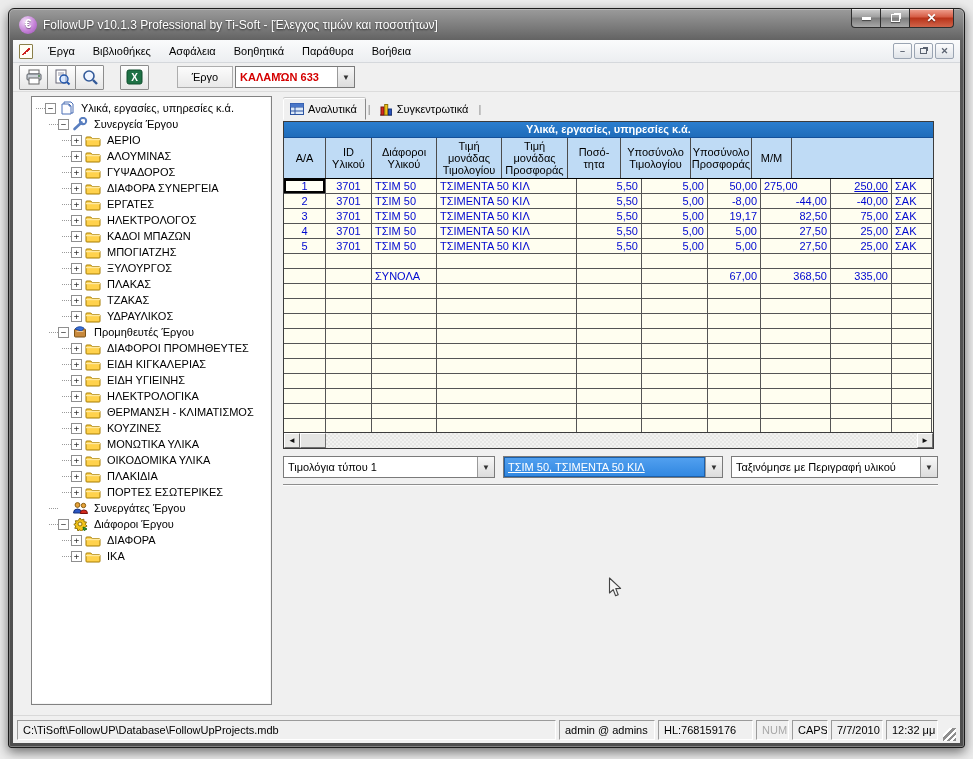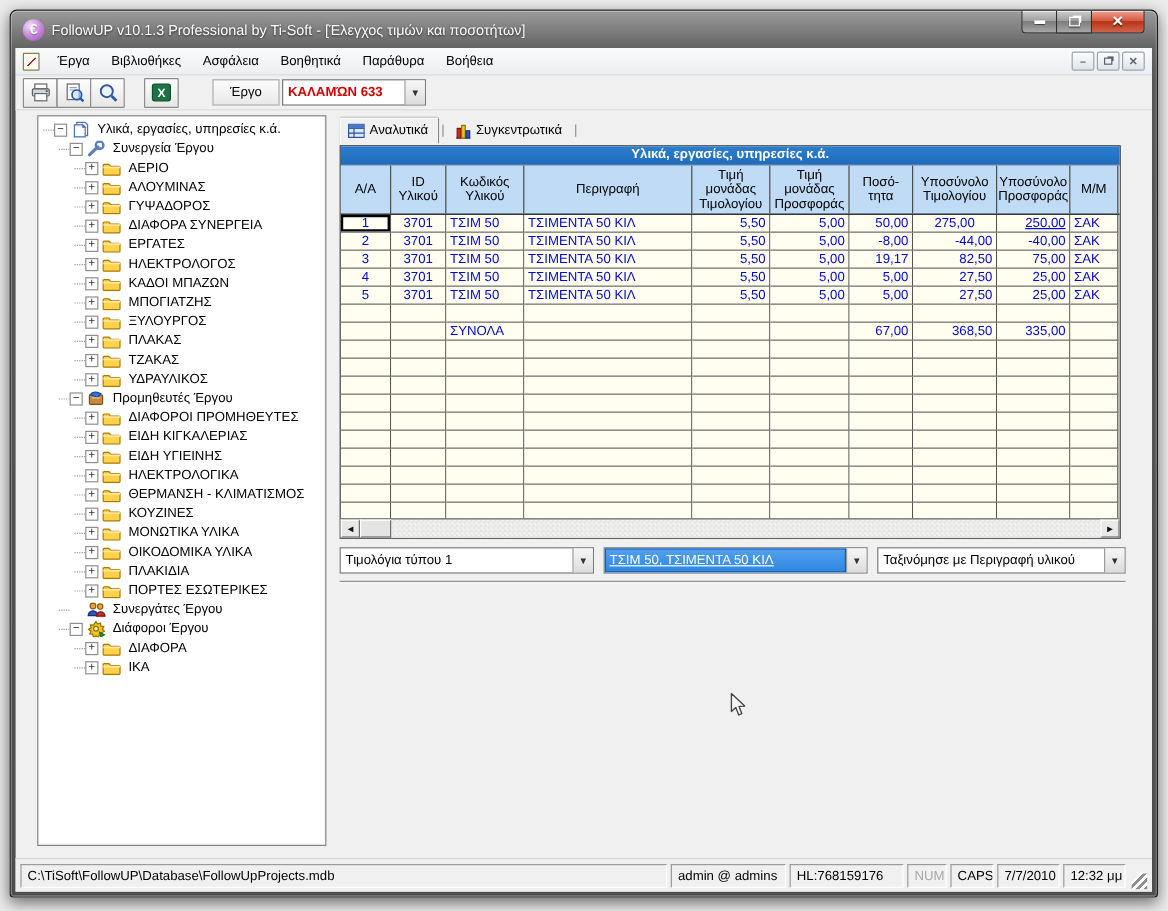--- a/index.html
+++ b/index.html
@@ -674,23 +674,22 @@
       </div>
       <span class="tab-sep">|</span>
     </div>
 
     <div class="grid">
       <div class="grid-title">Υλικά, εργασίες, υπηρεσίες κ.ά.</div>
       <div class="grid-head" id="grid-head">
           <div class="hcell" style="width: 42px;">Α/Α</div>
           <div class="hcell" style="width: 46px;">ID
 Υλικού</div>
-          <div class="hcell" style="width: 65px;">Κωδικός
+          <div class="hcell" style="width: 65px;">Διάφοροι
 Υλικού</div>
-          <div class="hcell" style="width: 140px;">Περιγραφή</div>
           <div class="hcell" style="width: 65px;">Τιμή μονάδας
 Τιμολογίου</div>
           <div class="hcell" style="width: 66px;">Τιμή μονάδας
 Προσφοράς</div>
           <div class="hcell" style="width: 53px;">Ποσό-
 τητα</div>
           <div class="hcell" style="width: 70px;">Υποσύνολο
 Τιμολογίου</div>
           <div class="hcell" style="width: 61px;">Υποσύνολο
 Προσφοράς</div>
@@ -698,21 +697,21 @@
         </div>
       <div class="grid-body" id="grid-body">
           <div class="grid-row">
             <div class="cell current" style="width: 42px; text-align: center;">1</div>
             <div class="cell" style="width: 46px; text-align: center;">3701</div>
             <div class="cell" style="width: 65px; text-align: left;">ΤΣΙΜ 50</div>
             <div class="cell" style="width: 140px; text-align: left;">ΤΣΙΜΕΝΤΑ 50 ΚΙΛ</div>
             <div class="cell" style="width: 65px; text-align: right;">5,50</div>
             <div class="cell" style="width: 66px; text-align: right;">5,00</div>
             <div class="cell" style="width: 53px; text-align: right;">50,00</div>
-            <div class="cell" style="width: 70px; text-align: center;">275,00</div>
+            <div class="cell" style="width: 70px; text-align: left;">275,00</div>
             <div class="cell" style="width: 61px; text-align: right; text-decoration: underline;">250,00</div>
             <div class="cell" style="width: 40px; text-align: left;">ΣΑΚ</div>
           </div>
           <div class="grid-row">
             <div class="cell" style="width: 42px; text-align: center;">2</div>
             <div class="cell" style="width: 46px; text-align: center;">3701</div>
             <div class="cell" style="width: 65px; text-align: left;">ΤΣΙΜ 50</div>
             <div class="cell" style="width: 140px; text-align: left;">ΤΣΙΜΕΝΤΑ 50 ΚΙΛ</div>
             <div class="cell" style="width: 65px; text-align: right;">5,50</div>
             <div class="cell" style="width: 66px; text-align: right;">5,00</div>

